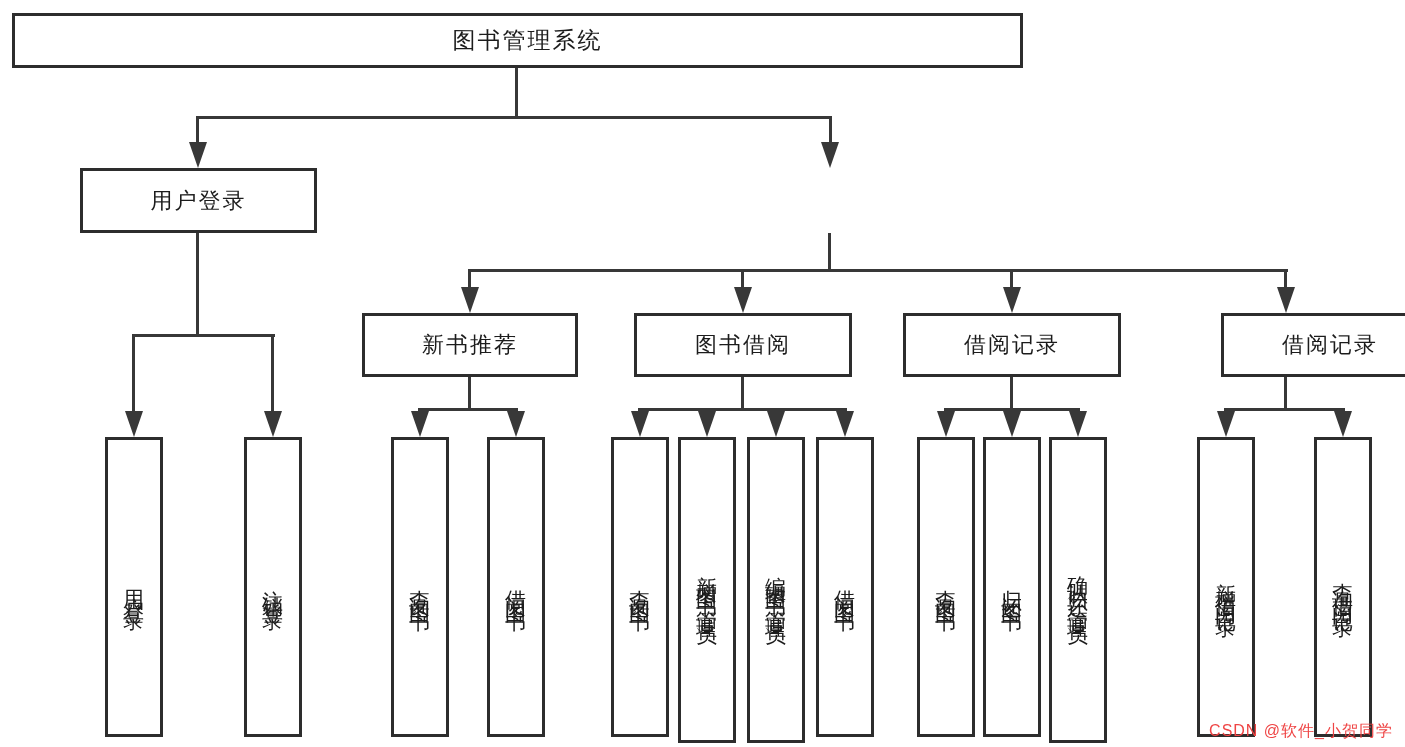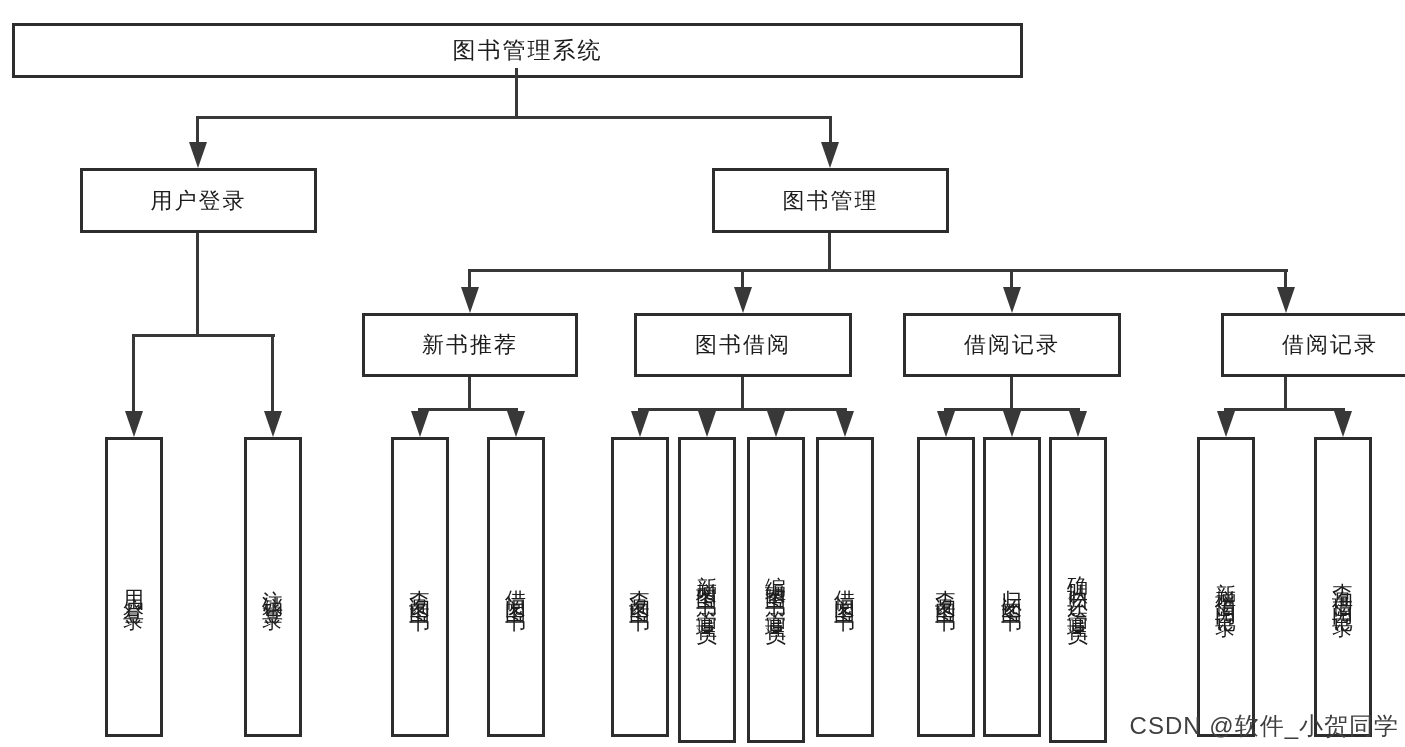--- a/index.html
+++ b/index.html
@@ -36,49 +36,46 @@
   .hline { height: 3px; }
   .arrow {
     position: absolute;
     width: 0; height: 0;
     border-left: 9px solid transparent;
     border-right: 9px solid transparent;
     border-top: 26px solid #383838;
   }
   .watermark {
     position: absolute;
-    right: 6px;
+    right: 12px;
     bottom: 5px;
-    font-size: 24px;
-    color: #404040;
+    font-size: 16px;
+    color: #ef4444;
     letter-spacing: 1px;
     white-space: nowrap;
   }
 </style>
 </head>
 <body>
 
 <div class="canvas">
 
-  <div class="box" style="left:12px; top:23px; width:1011px; height:55px;padding-left:20px;">
+  <div class="box" style="left:12px; top:13px; width:1011px; height:55px;padding-left:20px;">
     <span class="hlabel root-label">图书管理系统</span>
   </div>
 
   <div class="vline" style="left:515px; top:68px; height:50px;"></div>
   <div class="hline" style="left:196px; top:116px; width:636px;"></div>
   <div class="vline" style="left:196px; top:116px; height:28px;"></div>
   <div class="arrow" style="left:189px; top:142px;"></div>
   <div class="vline" style="left:829px; top:116px; height:28px;"></div>
   <div class="arrow" style="left:821px; top:142px;"></div>
 
   <div class="box" style="left:80px; top:168px; width:237px; height:65px;">
     <span class="hlabel">用户登录</span>
-  </div>
-  <div class="box" style="left:712px; top:168px; width:237px; height:65px;">
-    <span class="hlabel">图书管理</span>
   </div>
 
   <div class="vline" style="left:196px; top:233px; height:103px;"></div>
   <div class="hline" style="left:132px; top:334px; width:143px;"></div>
   <div class="vline" style="left:132px; top:334px; height:78px;"></div>
   <div class="arrow" style="left:125px; top:411px;"></div>
   <div class="vline" style="left:271px; top:334px; height:78px;"></div>
   <div class="arrow" style="left:264px; top:411px;"></div>
 
   <div class="vline" style="left:828px; top:233px; height:39px;"></div>

